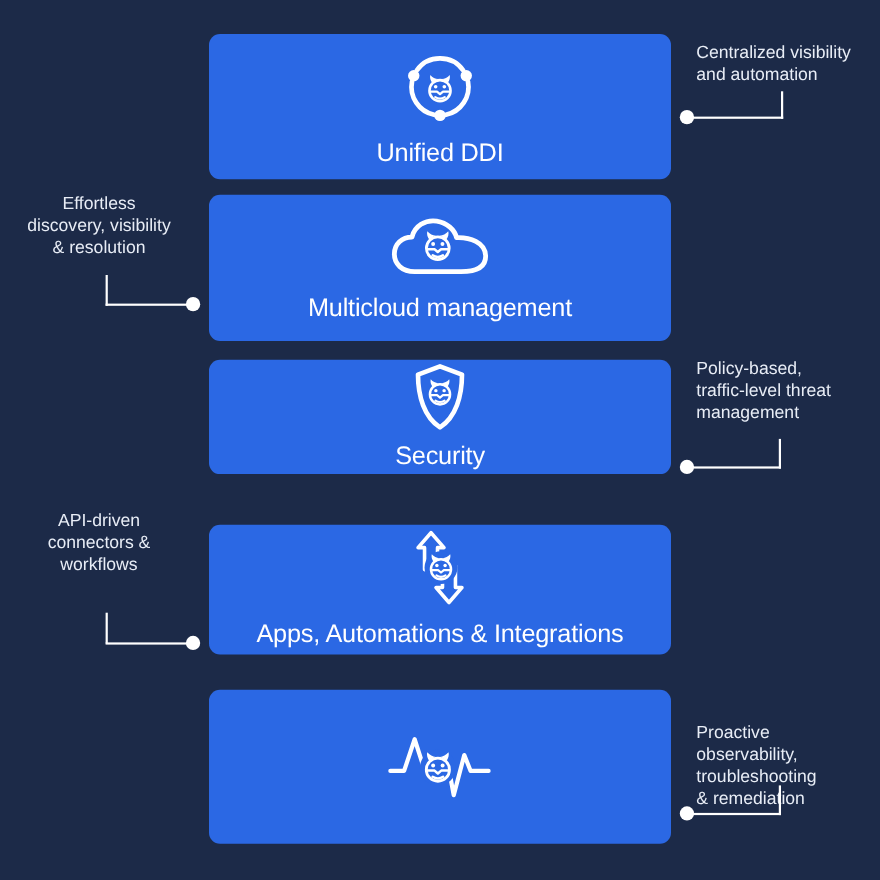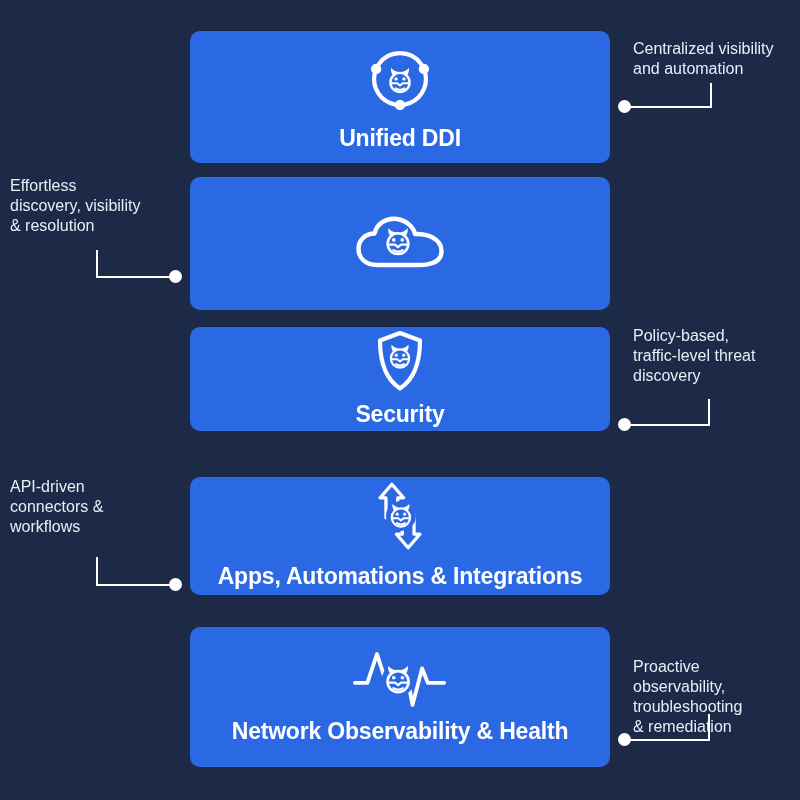--- a/index.html
+++ b/index.html
@@ -13,34 +13,34 @@
     background:var(--card,#2B68E4);
     border-radius:10px;
     display:flex;flex-direction:column;align-items:center;justify-content:center;
   }
   .card1{top:31px;height:132px}
   .card2{top:177px;height:133px}
   .card3{top:327px;height:104px}
   .card4{top:477px;height:118px}
   .card5{top:627px;height:140px}
   .card-label{
-    font-size:23px;font-weight:700;color:var(--label-text,#fff);
+    font-size:23px;font-weight:400;color:var(--label-text,#fff);
     margin-top:9px;text-align:center;letter-spacing:-0.2px;
   }
   .icon{display:block;color:#fff}
   .card4 .icon{margin-top:-4px}
   .ann{
     position:absolute;font-size:16px;line-height:20px;
     color:var(--annotation-text,#E8EDF6);white-space:pre-line;
   }
-  .ann-left{text-align:left}
+  .ann-left{text-align:center}
   .ann-r1{left:633px;top:39px;width:166px}
   .ann-l1{right:630px;top:176px;width:160px}
   .ann-r2{left:633px;top:326px;width:166px}
-  .ann-l2{right:630px;top:477px;width:160px}
+  .ann-l2{right:630px;top:464px;width:160px}
   .ann-r3{left:633px;top:657px;width:166px}
   .line{position:absolute;background:var(--connector,#fff)}
   .lh{height:2px}
   .lv{width:2px}
   .dot{position:absolute;width:13px;height:13px;border-radius:50%;background:var(--connector,#fff)}
   
   .c-r1-h{left:625px;top:106px;width:87px}
   .c-r1-v{left:710px;top:83px;height:25px}
   .c-r1-d{left:618px;top:100px}
   .c-l1-v{left:96px;top:250px;height:28px}
@@ -88,20 +88,21 @@
       <use href="#fox" x="23" y="25" width="34" height="34"></use>
     </svg>
     <div class="card-label">Unified DDI</div>
   </div>
 
   <div class="card card2">
     <svg class="icon" width="94" height="62" viewBox="0 0 94 62">
       <path d="M24 52 C12.5 52 5.5 45 5.5 36 C5.5 27 12.5 20.5 21.5 20.5 C24 10.5 33.5 4.5 44 6 C53.5 7.5 60.5 14 62 21 C73.5 20.5 88.5 25 88.5 38 C88.5 48 80 52 66 52 Z" fill="none" stroke="currentColor" stroke-width="4.4" stroke-linejoin="round"></path>
       <use href="#fox" x="28" y="12" width="34" height="34"></use>
     </svg>
+    <div class="card-label">Multicloud management</div>
   </div>
 
   <div class="card card3">
     <svg class="icon" width="52" height="62" viewBox="0 0 52 62">
       <path d="M26 3 L46 10.5 C46 30 40.5 49 26 58.5 C11.5 49 6 30 6 10.5 Z" fill="none" stroke="currentColor" stroke-width="4.2" stroke-linejoin="round"></path>
       <use href="#fox" x="11" y="12" width="30" height="30"></use>
     </svg>
     <div class="card-label">Security</div>
   </div>
 
@@ -119,39 +120,38 @@
 
   <div class="card card5">
     <svg class="icon" width="96" height="60" viewBox="0 0 100 60">
       <g fill="none" stroke="currentColor" stroke-width="4" stroke-linecap="round" stroke-linejoin="round">
         <path d="M3 34 H16 L26 4 L35 32"></path>
         <path d="M58 30 L63 57 L73 19 L79 34 H96"></path>
       </g>
       <circle cx="48" cy="31" r="17" style="fill:var(--card,#2B68E4)"></circle>
       <use href="#fox" x="30" y="13" width="36" height="36"></use>
     </svg>
-    <div class="card-label">Network Observability &amp; Health</div>
   </div>
 
   <div class="ann ann-r1">Centralized visibility
 and automation</div>
   <div class="line lh c-r1-h"></div>
   <div class="line lv c-r1-v"></div>
   <div class="dot c-r1-d"></div>
 
   <div class="ann ann-left ann-l1">Effortless
 discovery, visibility
 &amp; resolution</div>
   <div class="line lv c-l1-v"></div>
   <div class="line lh c-l1-h"></div>
   <div class="dot c-l1-d"></div>
 
   <div class="ann ann-r2">Policy-based,
 traffic-level threat
-discovery</div>
+management</div>
   <div class="line lh c-r2-h"></div>
   <div class="line lv c-r2-v"></div>
   <div class="dot c-r2-d"></div>
 
   <div class="ann ann-left ann-l2">API-driven
 connectors &amp;
 workflows</div>
   <div class="line lv c-l2-v"></div>
   <div class="line lh c-l2-h"></div>
   <div class="dot c-l2-d"></div>

